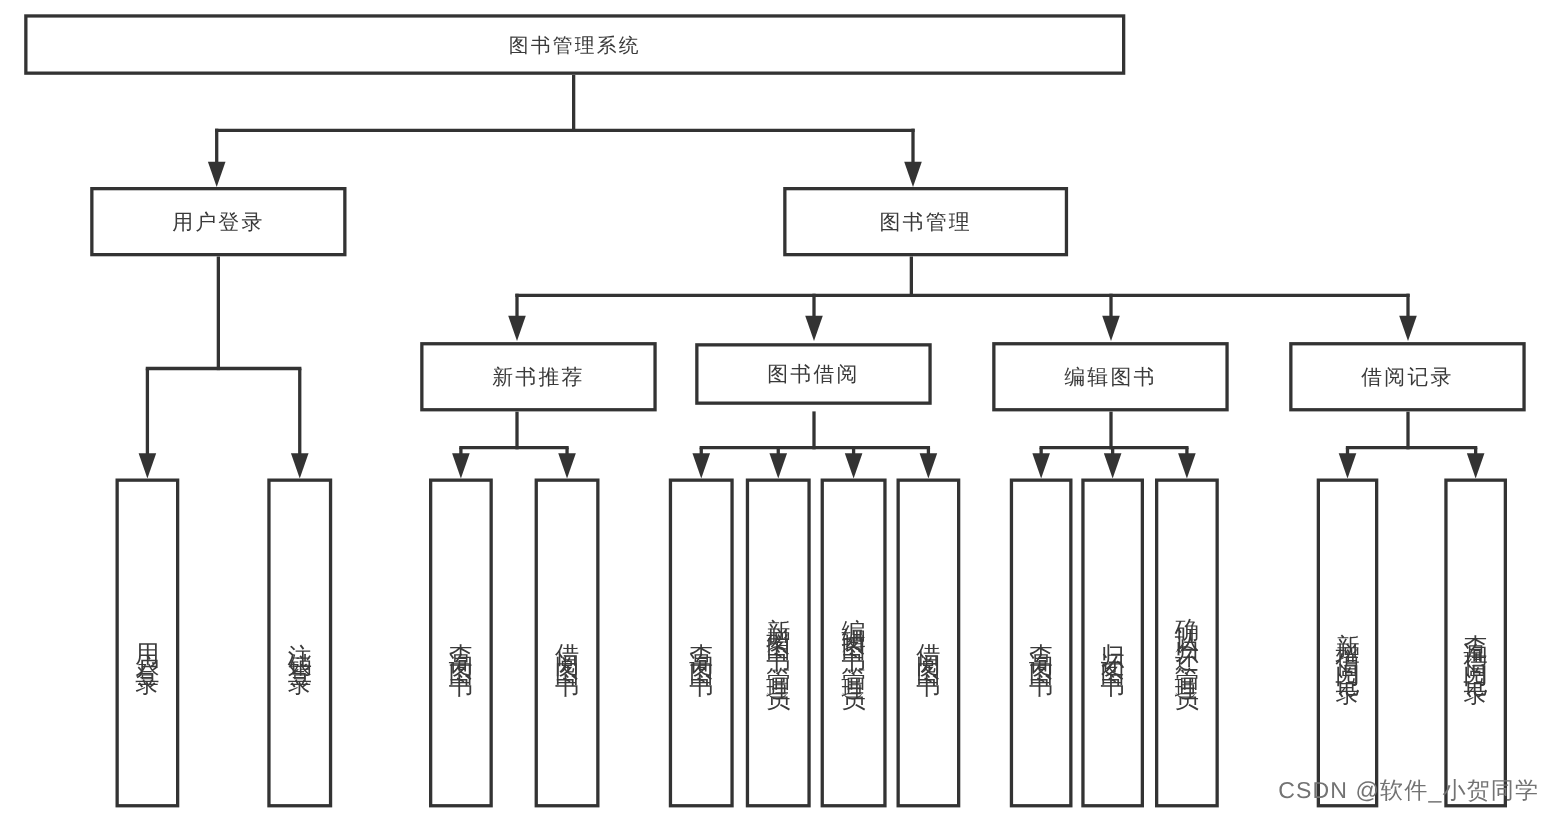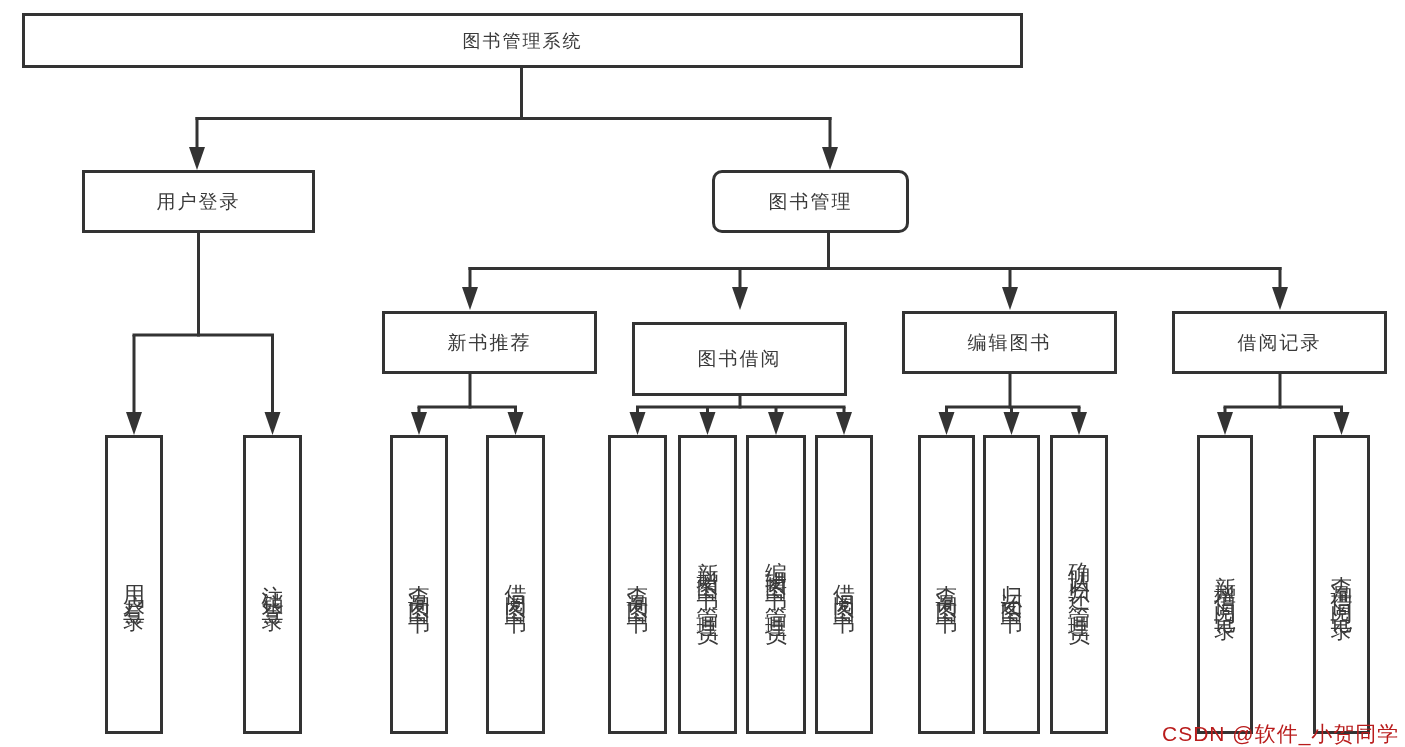--- a/index.html
+++ b/index.html
@@ -40,47 +40,47 @@
   .box.v {
     writing-mode: vertical-rl;
     text-orientation: mixed;
     font-size: 22px;
     letter-spacing: 9px;
     line-height: 1;
   }
   
   .n-root        { left: 22px;   top: 13px;  width: 1001px; height: 55px; }
   .n-user-login  { left: 82px;   top: 170px; width: 233px;  height: 63px; }
-  .n-book-mgmt   { left: 712px;  top: 170px; width: 197px;  height: 63px; border-radius: 10px; }
+  .n-book-mgmt   { left: 712px;  top: 170px; width: 259px;  height: 63px; }
   .n-new-rec     { left: 382px;  top: 311px; width: 215px;  height: 63px; }
-  .n-book-borrow { left: 632px;  top: 322px; width: 215px;  height: 74px; }
+  .n-book-borrow { left: 632px;  top: 312px; width: 215px;  height: 56px; }
   .n-cur-borrow  { left: 902px;  top: 311px; width: 215px;  height: 63px; }
   .n-borrow-rec  { left: 1172px; top: 311px; width: 215px;  height: 63px; }
   
   .leaf { top: 435px; height: 299px; }
   .l-user-login     { left: 105px;  width: 58px; }
   .l-logout         { left: 243px;  width: 59px; }
   .l-rec-query      { left: 390px;  width: 58px; }
   .l-rec-borrow     { left: 486px;  width: 59px; }
   .l-bb-query       { left: 608px;  width: 59px; }
   .l-bb-add         { left: 678px;  width: 59px; }
   .l-bb-edit        { left: 746px;  width: 60px; }
   .l-bb-borrow      { left: 815px;  width: 58px; }
   .l-cb-query       { left: 918px;  width: 57px; }
   .l-cb-return      { left: 983px;  width: 57px; }
   .l-cb-confirm     { left: 1050px; width: 58px; }
   .l-br-add         { left: 1197px; width: 56px; }
   .l-br-query       { left: 1313px; width: 57px; }
   #watermark {
     position: absolute;
     left: 1162px;
-    top: 720px;
+    top: 704px;
     z-index: 2;
     font-size: 21px;
-    color: #b91c1c;
+    color: #737373;
     letter-spacing: 1px;
     white-space: nowrap;
   }
 </style>
 </head>
 <body>
 
 <div id="canvas">
 
   <svg id="connectors" viewBox="0 0 1405 747" xmlns="http://www.w3.org/2000/svg">

